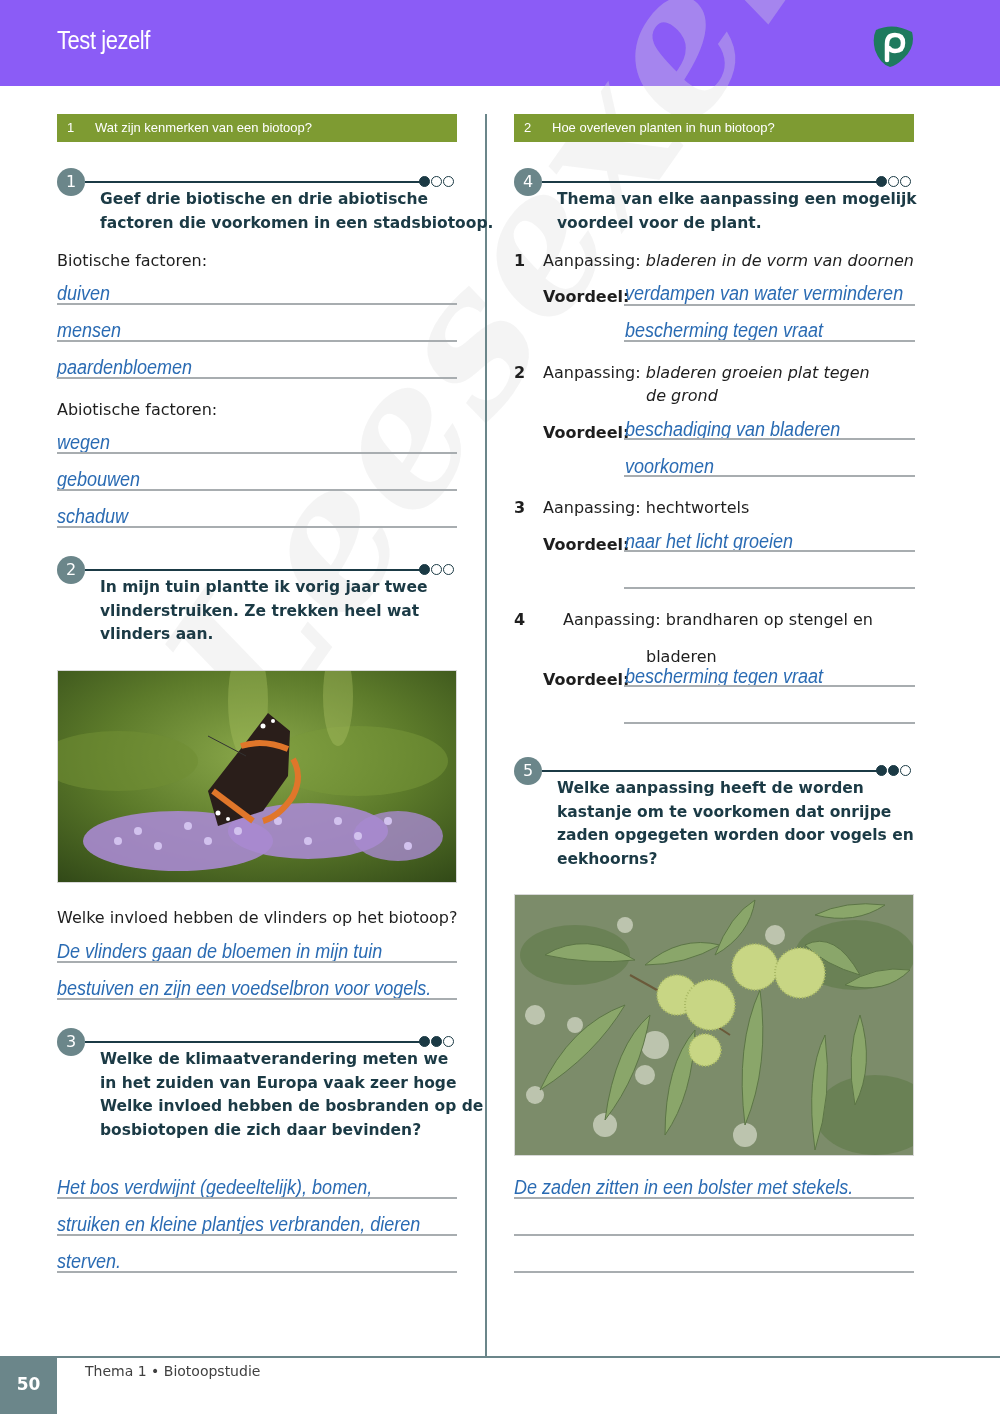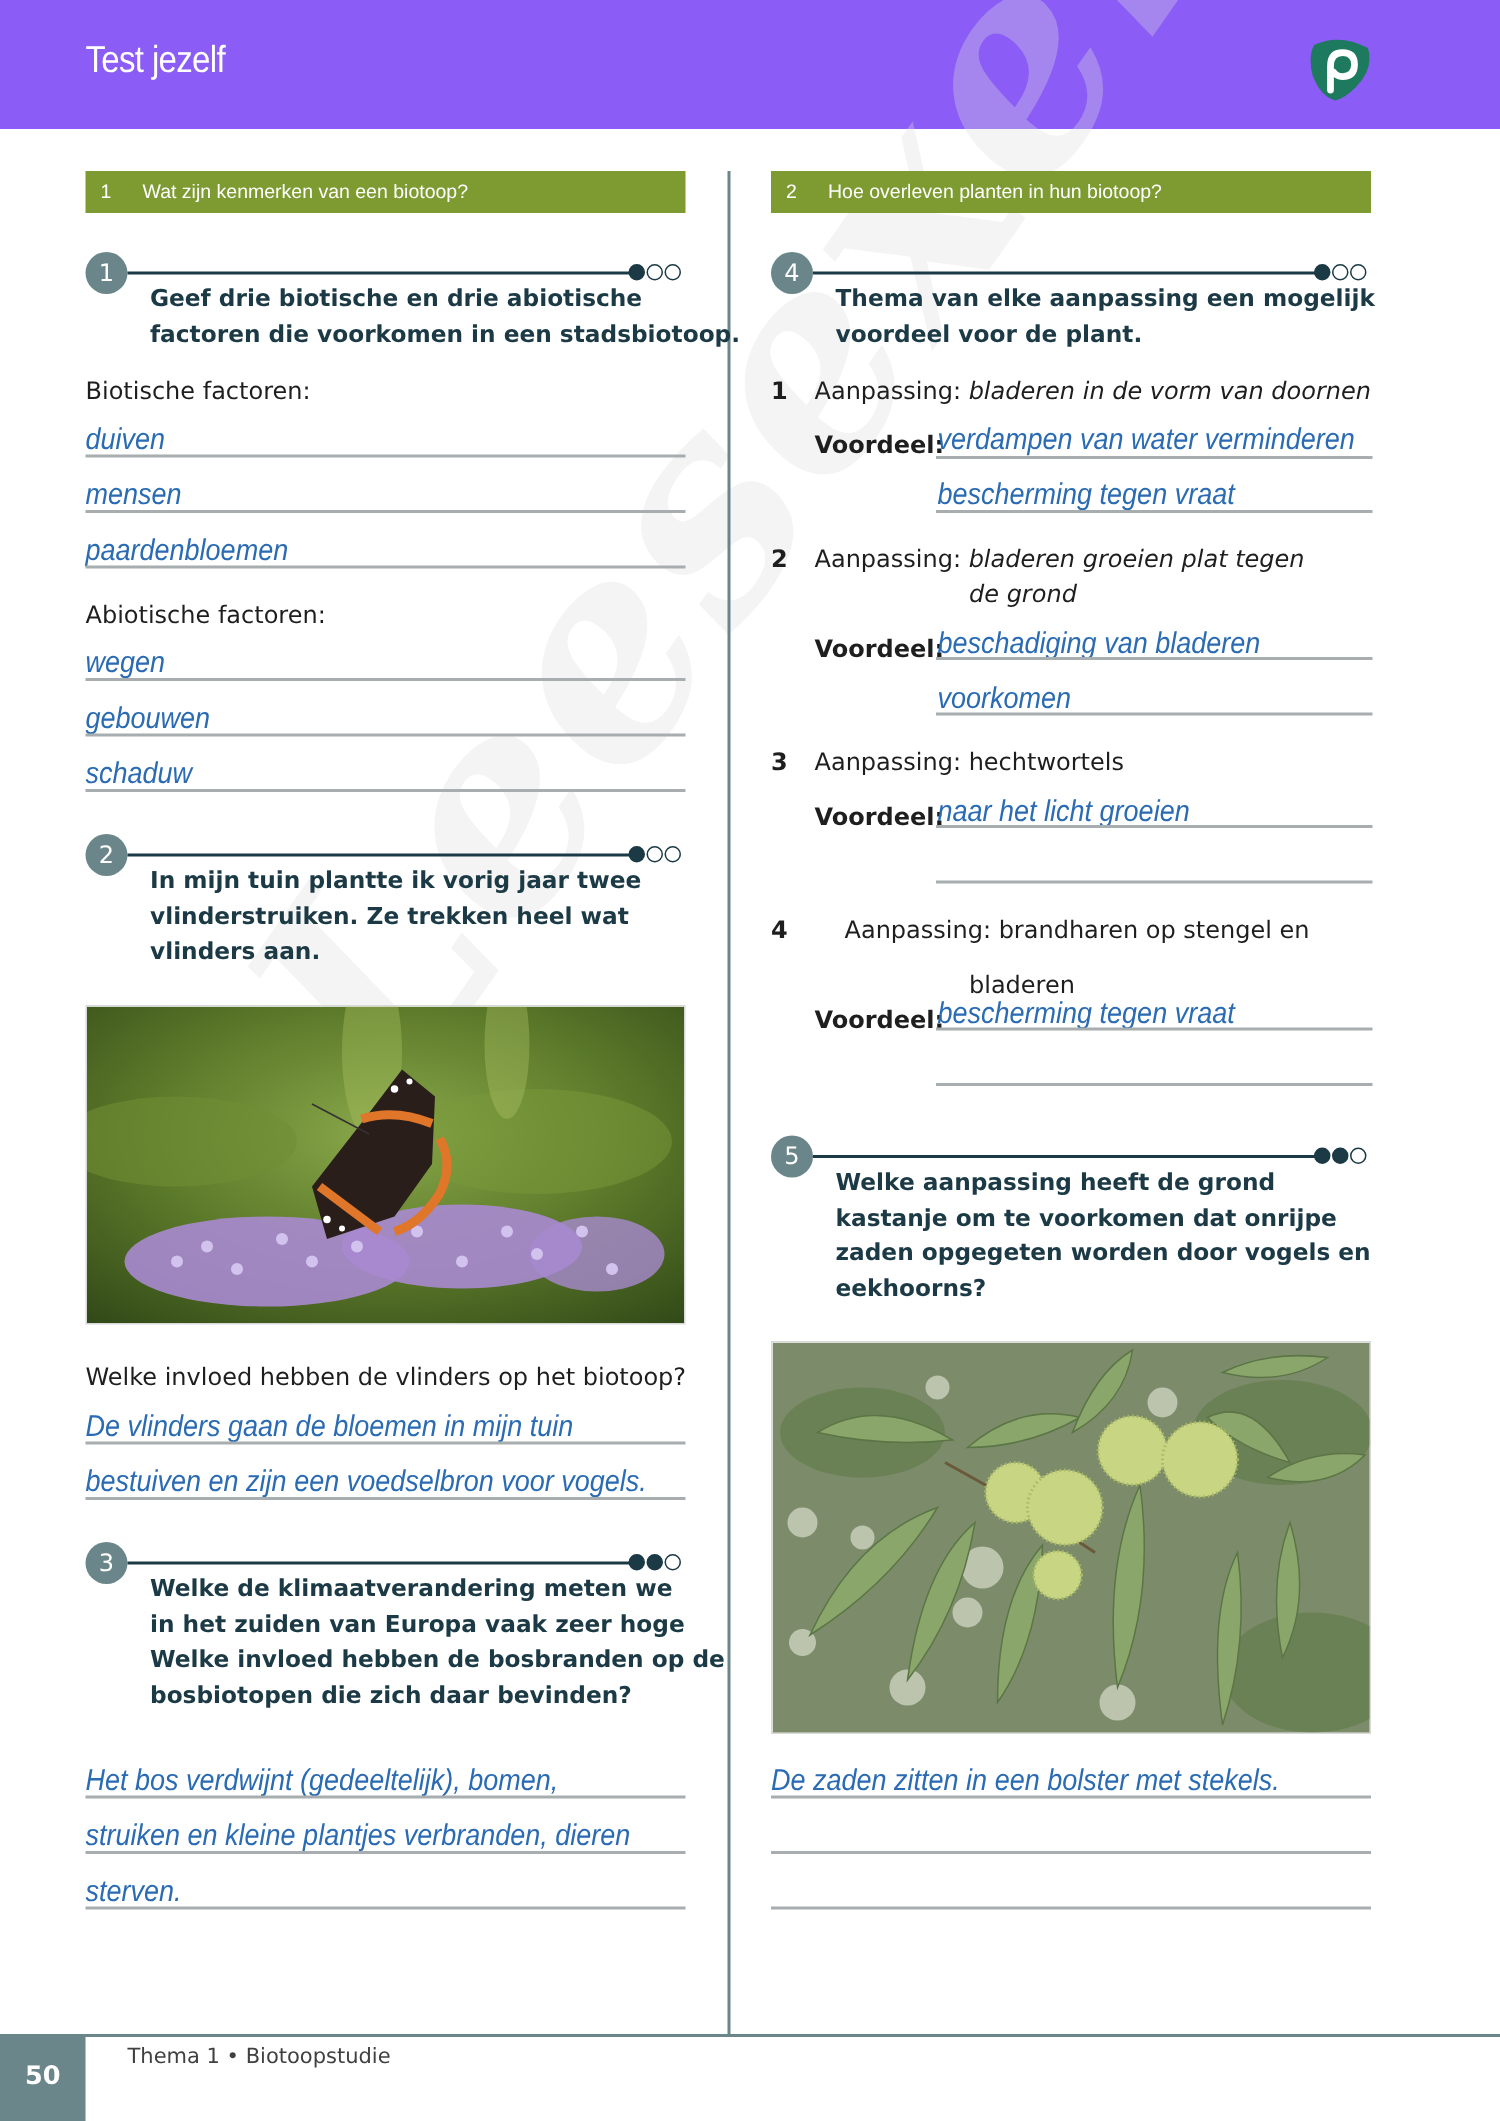--- a/index.html
+++ b/index.html
@@ -249,21 +249,21 @@
 <div class="q-head" style="left:514px; top:757px; width:402px;">
   <div class="q-badge">5</div>
   <div class="q-line" style="width:338px;"></div>
   <div class="dots" style="left:362px;">
     <div class="dot filled"></div>
       <div class="dot filled"></div>
       <div class="dot"></div>
   </div>
 </div>
 <div class="q-text" style="left:557px; top:777px;">
-  <div>Welke aanpassing heeft de grond</div>
+  <div>Welke aanpassing heeft de worden</div>
   <div>kastanje om te voorkomen dat onrijpe</div>
   <div>zaden opgegeten worden door vogels en</div>
   <div>eekhoorns?</div>
 </div>
 
 <div class="photo" style="left:514px; top:894px; width:400px; height:262px;">
   <svg width="400" height="262" viewBox="0 0 400 262">
     <rect width="400" height="262" fill="#7c8c6a"></rect>
     <g fill="#d8dccc" opacity="0.7">
       <circle cx="20" cy="120" r="10"></circle>

